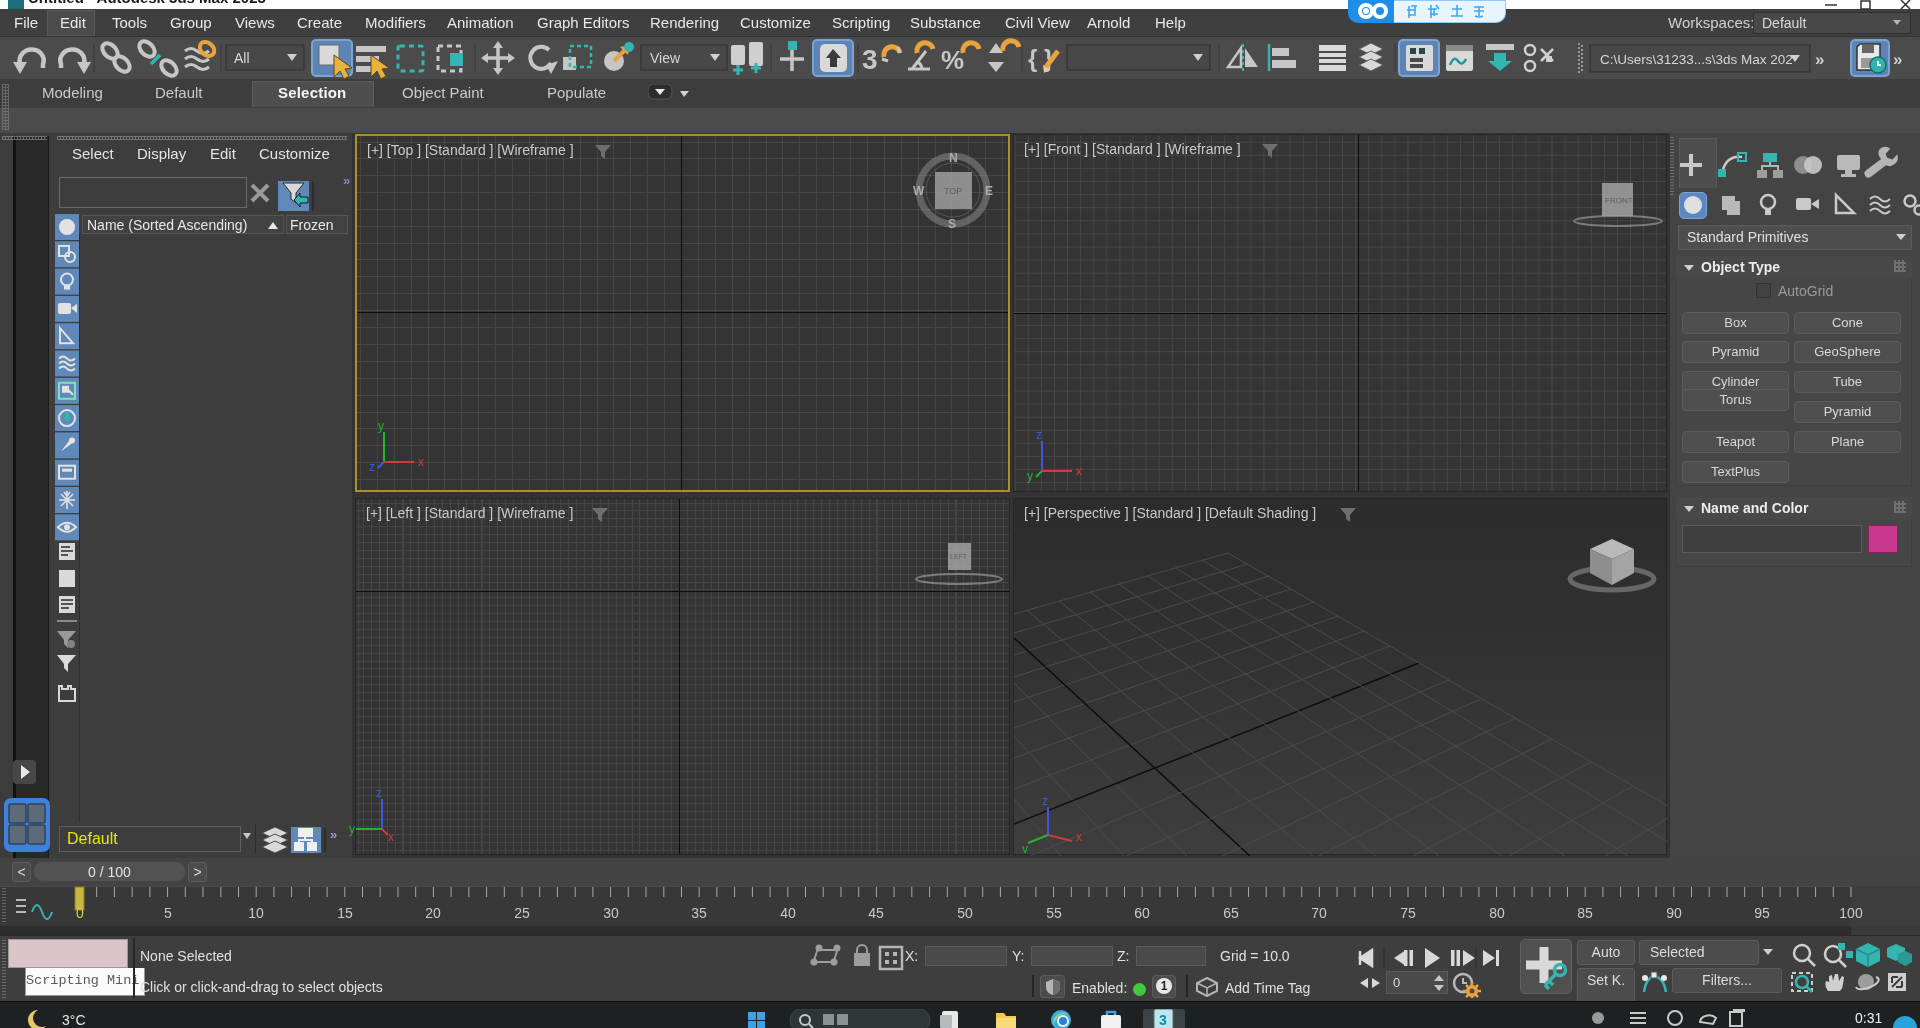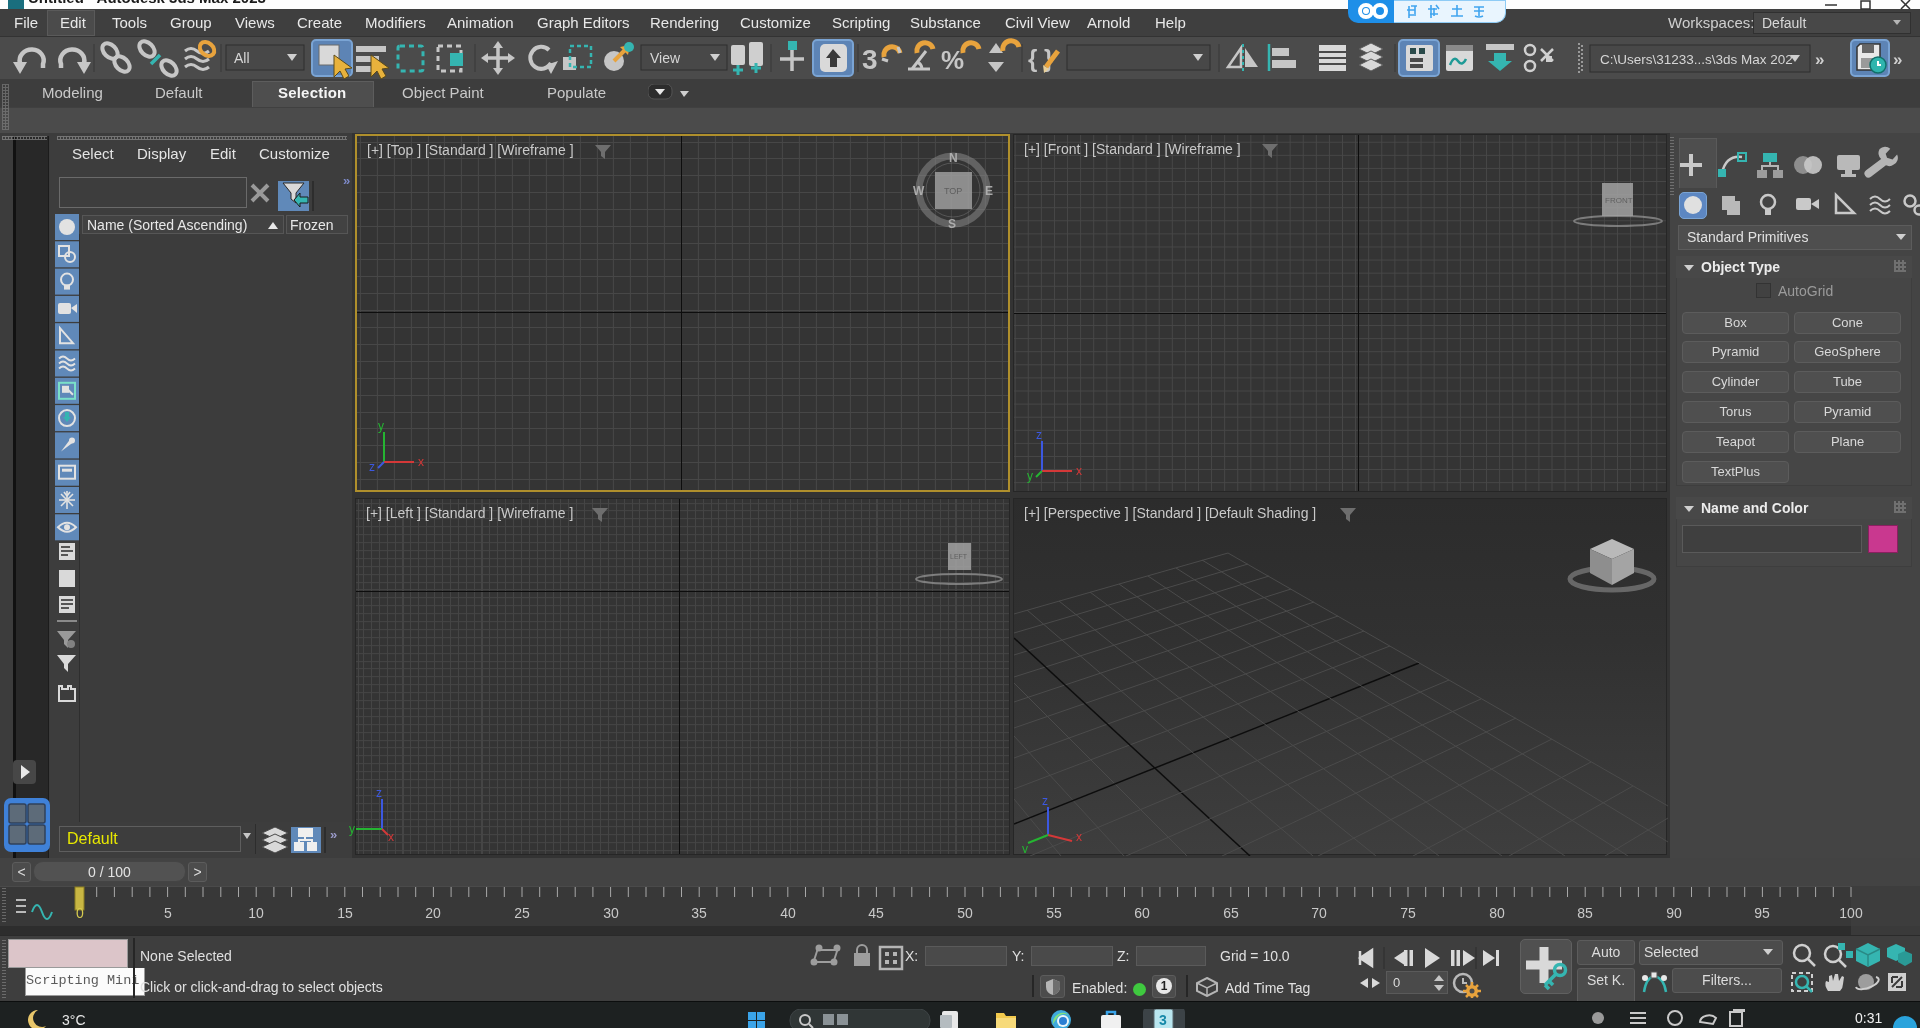--- a/index.html
+++ b/index.html
@@ -614,21 +614,21 @@
     <div class="abs" style="left:224px;top:127px;width:12px;height:12px;background-image:repeating-linear-gradient(90deg,#7a7a7a 0 2px,transparent 2px 4px),repeating-linear-gradient(0deg,#7a7a7a 0 2px,transparent 2px 4px);opacity:.8"></div>
     <div class="abs" style="left:6px;top:145px;width:236px;height:208px;background:#464646;border:1px solid #3e3e3e;border-top:none;"></div>
     <div class="abs" style="left:86px;top:150px;width:15px;height:15px;background:#414141;border:1px solid #333;"></div>
     <div class="abs" style="left:108px;top:150px;color:#9b9b9b;font-size:14px;">AutoGrid</div>
     <div class="cpbtn" style="left:12px;top:179px;">Box</div>
         <div class="cpbtn" style="left:124px;top:179px;">Cone</div>
     <div class="cpbtn" style="left:12px;top:208px;">Pyramid</div>
         <div class="cpbtn" style="left:124px;top:208px;">GeoSphere</div>
     <div class="cpbtn" style="left:12px;top:238px;">Cylinder</div>
         <div class="cpbtn" style="left:124px;top:238px;">Tube</div>
-    <div class="cpbtn" style="left:12px;top:268px;">Torus</div>
+    <div class="cpbtn" style="left:12px;top:256px;">Torus</div>
         <div class="cpbtn" style="left:124px;top:268px;">Pyramid</div>
     <div class="cpbtn" style="left:12px;top:298px;">Teapot</div>
         <div class="cpbtn" style="left:124px;top:298px;">Plane</div>
     <div class="cpbtn" style="left:12px;top:328px;">TextPlus</div>
     <div class="rollhead" style="top:364px;">
       <span style="display:inline-block;width:0;height:0;border-left:5px solid transparent;border-right:5px solid transparent;border-top:6px solid #cfcfcf;margin:0 7px 1px 8px;"></span>Name and Color</div>
     <div class="abs" style="left:224px;top:368px;width:12px;height:12px;background-image:repeating-linear-gradient(90deg,#7a7a7a 0 2px,transparent 2px 4px),repeating-linear-gradient(0deg,#7a7a7a 0 2px,transparent 2px 4px);opacity:.8"></div>
     <div class="abs" style="left:6px;top:386px;width:236px;height:48px;background:#464646;border:1px solid #3e3e3e;border-top:none;"></div>
     <div class="abs" style="left:12px;top:392px;width:180px;height:28px;background:#3f3f3f;border:1px solid #5a5a5a;"></div>
     <div class="abs" style="left:198px;top:392px;width:30px;height:28px;background:#c9388f;border:1px solid #8a2060;"></div>
@@ -883,21 +883,21 @@
           <line x1="2" y1="22" x2="38" y2="22"></line>
         </g>
     <g stroke="#35b5b1" stroke-width="3.5" fill="none">
           <circle cx="36" cy="27" r="5.5"></circle>
           <line x1="32" y1="31" x2="21" y2="42"></line>
           <line x1="25" y1="38" x2="29" y2="42"></line>
           <line x1="21" y1="42" x2="25" y2="46"></line>
         </g>
   </svg>
   <div class="sbtn" style="left:1577px;top:4px;width:58px;height:25px;line-height:23px;">Auto</div>
-  <div class="sbtn" style="left:1639px;top:4px;width:144px;height:25px;text-align:left;padding-left:4px;line-height:23px;">Selected</div>
+  <div class="sbtn" style="left:1639px;top:4px;width:120px;height:25px;text-align:left;padding-left:10px;line-height:23px;">Selected</div>
   <div class="droparrow" style="left:1763px;top:13px;"></div>
   <div class="sbtn" style="left:1577px;top:32px;width:58px;height:37px;line-height:23px;">Set K.</div>
   <svg class="abs" style="left:1640px;top:32px" width="30" height="28">
     <path d="M4,24 q2,-14 10,-16 q10,2 12,16" stroke="#35b5b1" stroke-width="2.5" fill="none"></path>
     <rect x="11" y="4" width="6" height="6" fill="#e8e8e8" stroke="#555"></rect>
         <circle cx="5" cy="10" r="3" fill="#e8e8e8"></circle>
         <circle cx="24" cy="10" r="3" fill="#e8e8e8"></circle>
   </svg>
   <div class="sbtn" style="left:1672px;top:32px;width:110px;height:25px;line-height:23px;">Filters...</div>
   <svg class="abs" style="left:1790px;top:5px" width="130" height="56">

